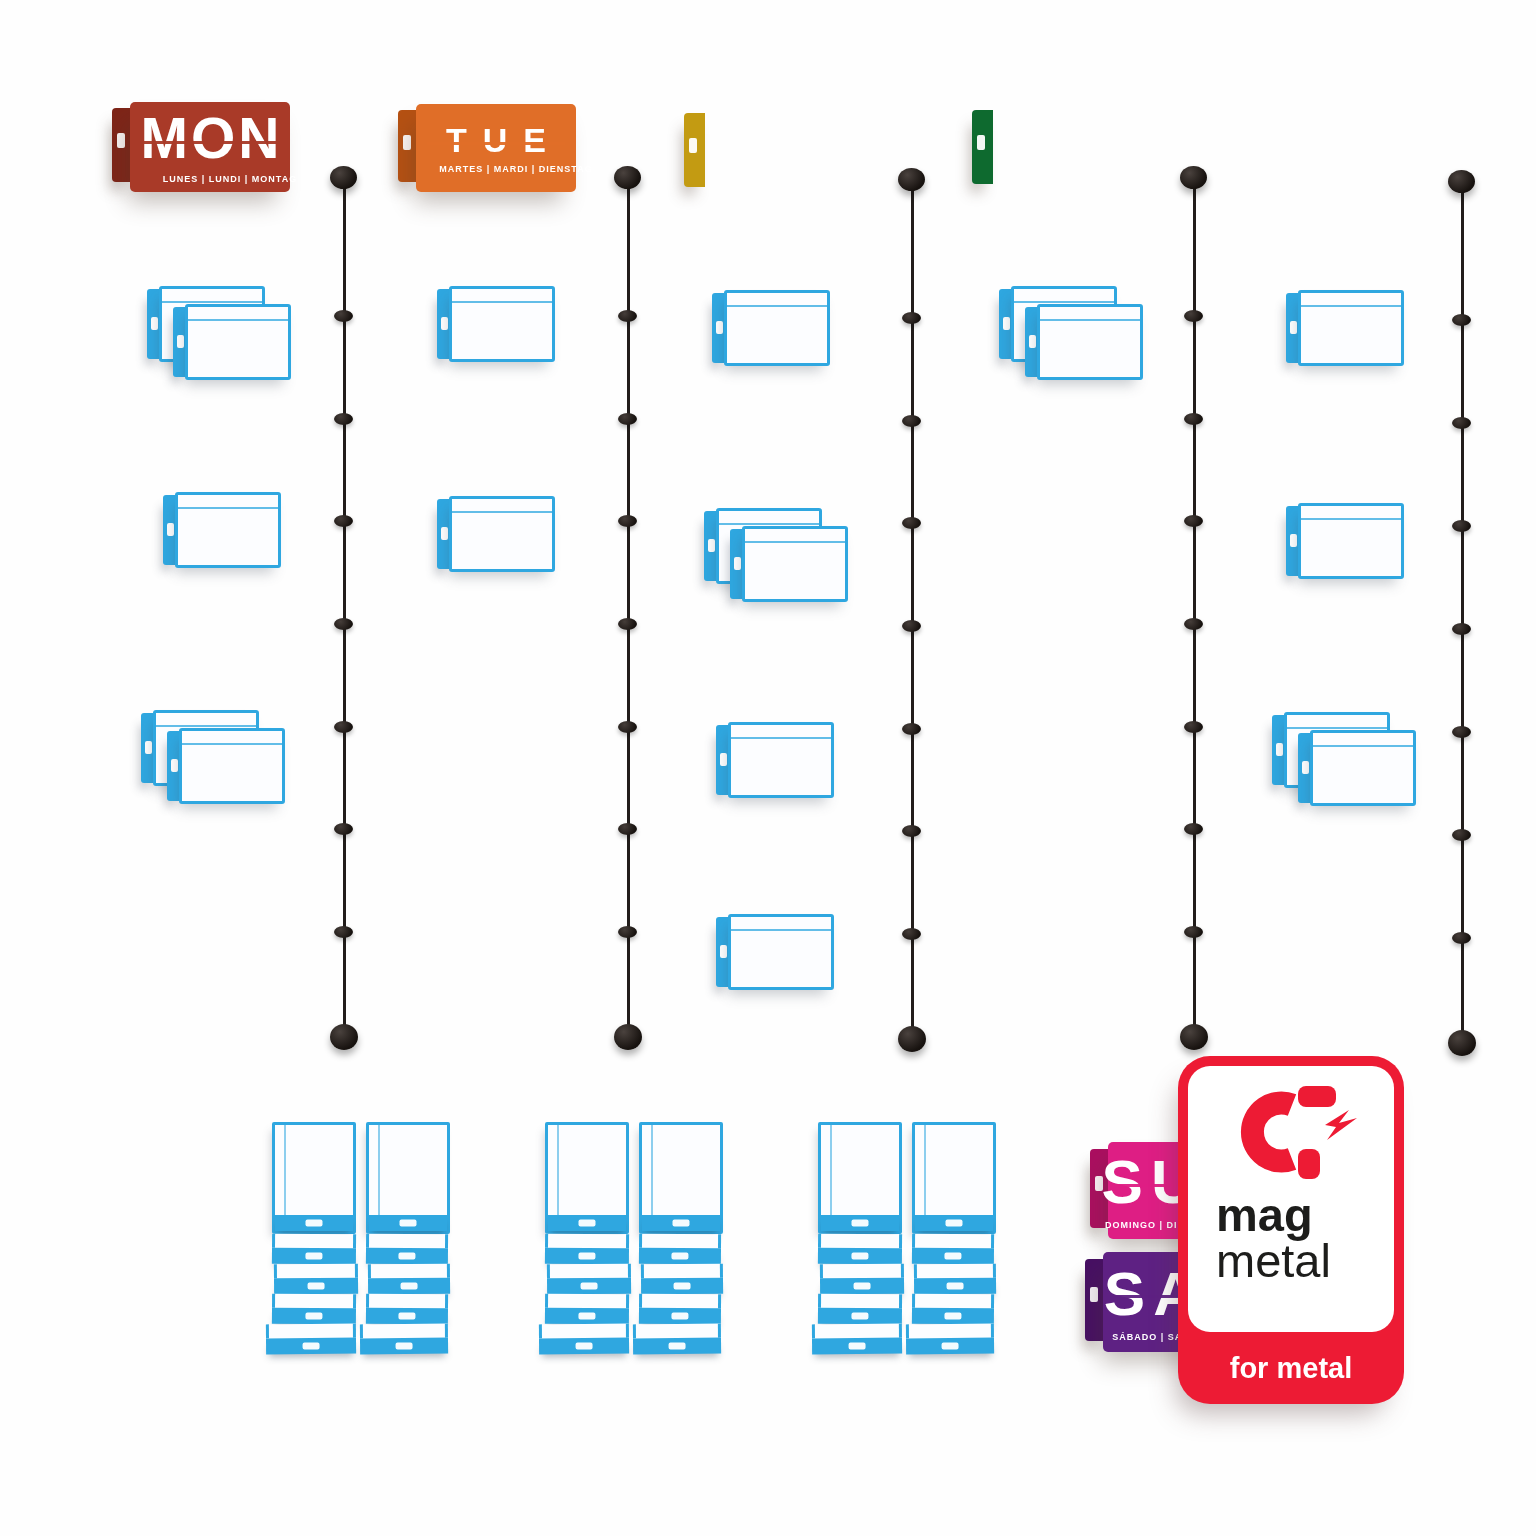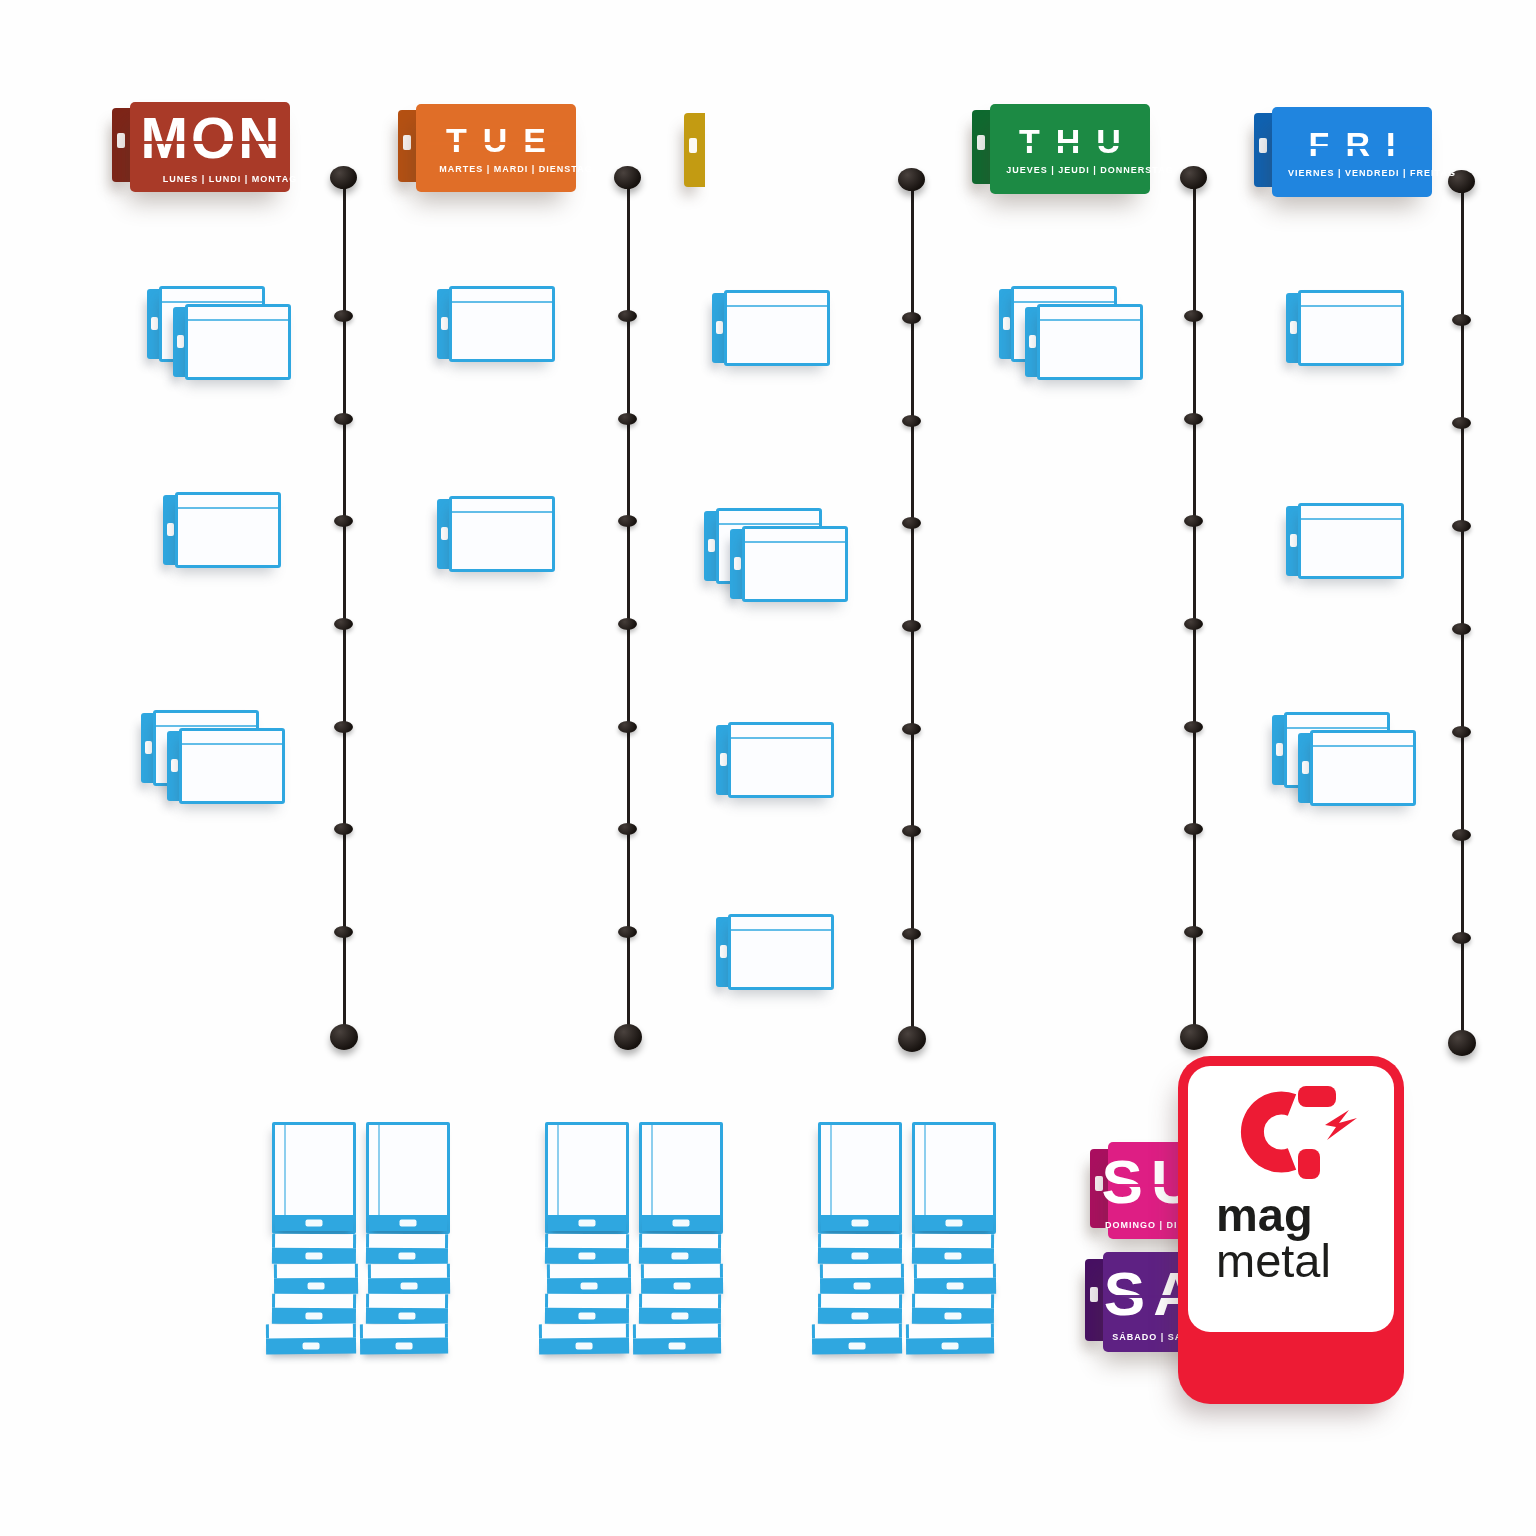--- a/index.html
+++ b/index.html
@@ -70,20 +70,21 @@
         <path d="M70 23 A29 29 0 1 0 70 77" fill="none" stroke="#ED1B34" stroke-width="23"></path>
         <rect x="76" y="4" width="38" height="21" rx="8" fill="#ED1B34"></rect>
         <rect x="76" y="67" width="22" height="30" rx="8" fill="#ED1B34"></rect>
         <path d="M103 43 L127 28 L117 41 L135 36 L105 58 L114 45 Z" fill="#ED1B34"></path>
       </svg>
       <div class="badge-words" style="color: rgb(29, 29, 27);">
         <div class="badge-word-bold">mag</div>
         <div>metal</div>
       </div>
     </div>
+    <div class="badge-footer">for metal</div>
   </div>
 
 <div class="flag" style="left: 112px; top: 102px; width: 178px; height: 90px;">
       <div class="flag-spine" style="background: rgb(126, 37, 24);">
         <div class="flag-spine-tab"></div>
       </div>
       <div class="flag-body" style="background: rgb(169, 58, 40);">
         <div class="flag-label">MON</div>
         <div class="flag-split" style="background: rgb(169, 58, 40);"></div>
         <div class="flag-sub">LUNES | LUNDI | MONTAG</div>
@@ -227,25 +228,20 @@
         <div class="card-tab"></div>
       </div>
       <div class="card-face" style="border-color: rgb(47, 167, 224); background: rgb(252, 253, 255);">
         <div class="card-head" style="border-color: rgba(47, 167, 224, 0.75);"></div>
       </div>
     </div>
     <div class="flag" style="left: 972px; top: 104px; width: 178px; height: 90px;">
       <div class="flag-spine" style="background: rgb(14, 106, 47);">
         <div class="flag-spine-tab"></div>
       </div>
-      <div class="flag-body" style="background: rgb(28, 138, 68);">
-        <div class="flag-label wide">THU</div>
-        <div class="flag-split" style="background: rgb(28, 138, 68);"></div>
-        <div class="flag-sub">JUEVES | JEUDI | DONNERSTAG</div>
-      </div>
     </div>
     <div class="wire" style="left: 1193px; top: 178px; height: 860px; background: rgb(34, 29, 27);"></div>
     <div class="knob knob-top" style="left: 1180px; top: 166px;"></div>
     <div class="knob knob-bottom" style="left: 1180px; top: 1024px;"></div>
     <div class="bead" style="left: 1184px; top: 310px;"></div>
     <div class="bead" style="left: 1184px; top: 412.667px;"></div>
     <div class="bead" style="left: 1184px; top: 515.333px;"></div>
     <div class="bead" style="left: 1184px; top: 618px;"></div>
     <div class="bead" style="left: 1184px; top: 720.667px;"></div>
     <div class="bead" style="left: 1184px; top: 823.333px;"></div>
@@ -259,30 +255,20 @@
       </div>
     </div>
     <div class="note-card" style="left: 1025px; top: 304px; width: 118px; height: 76px;">
       <div class="card-spine" style="background: rgb(47, 167, 224);">
         <div class="card-tab"></div>
       </div>
       <div class="card-face" style="border-color: rgb(47, 167, 224); background: rgb(252, 253, 255);">
         <div class="card-head" style="border-color: rgba(47, 167, 224, 0.75);"></div>
       </div>
     </div>
-    <div class="flag" style="left: 1254px; top: 107px; width: 178px; height: 90px;">
-      <div class="flag-spine" style="background: rgb(15, 98, 178);">
-        <div class="flag-spine-tab"></div>
-      </div>
-      <div class="flag-body" style="background: rgb(32, 133, 223);">
-        <div class="flag-label wide">FRI</div>
-        <div class="flag-split" style="background: rgb(32, 133, 223);"></div>
-        <div class="flag-sub">VIERNES | VENDREDI | FREITAG</div>
-      </div>
-    </div>
     <div class="wire" style="left: 1461px; top: 182px; height: 862px; background: rgb(34, 29, 27);"></div>
     <div class="knob knob-top" style="left: 1448px; top: 170px;"></div>
     <div class="knob knob-bottom" style="left: 1448px; top: 1030px;"></div>
     <div class="bead" style="left: 1452px; top: 314px;"></div>
     <div class="bead" style="left: 1452px; top: 417px;"></div>
     <div class="bead" style="left: 1452px; top: 520px;"></div>
     <div class="bead" style="left: 1452px; top: 623px;"></div>
     <div class="bead" style="left: 1452px; top: 726px;"></div>
     <div class="bead" style="left: 1452px; top: 829px;"></div>
     <div class="bead" style="left: 1452px; top: 932px;"></div>

